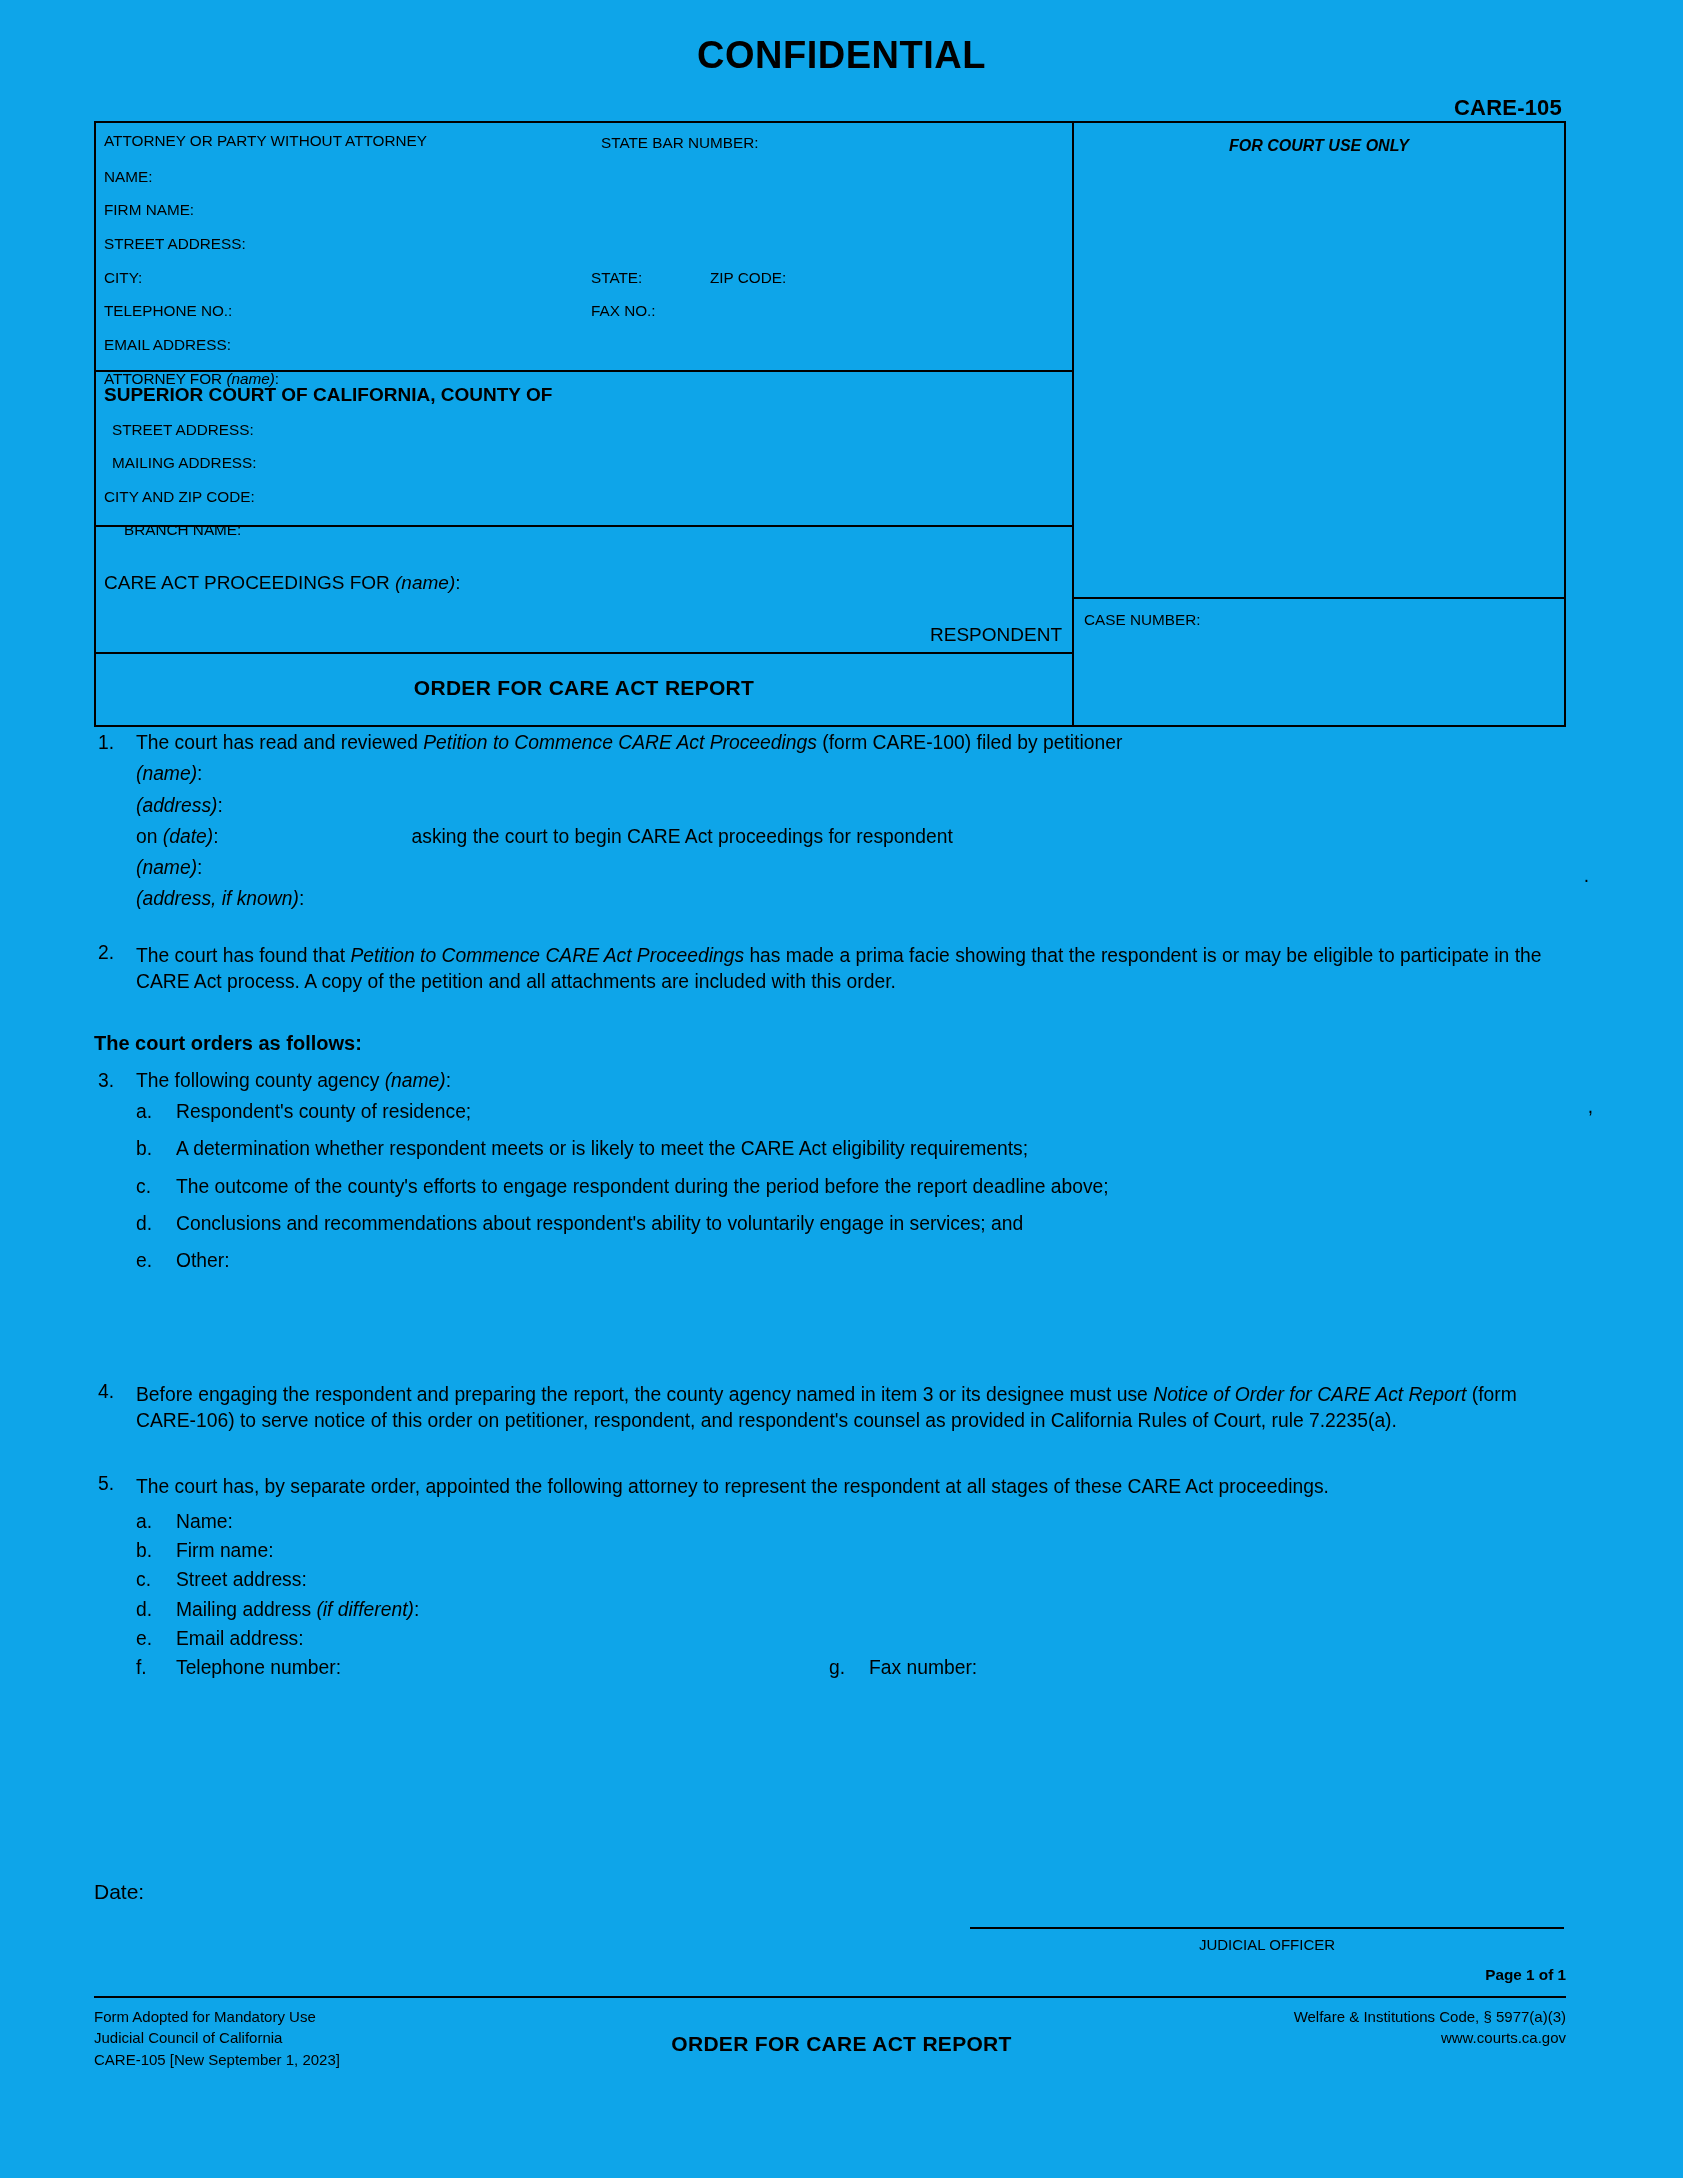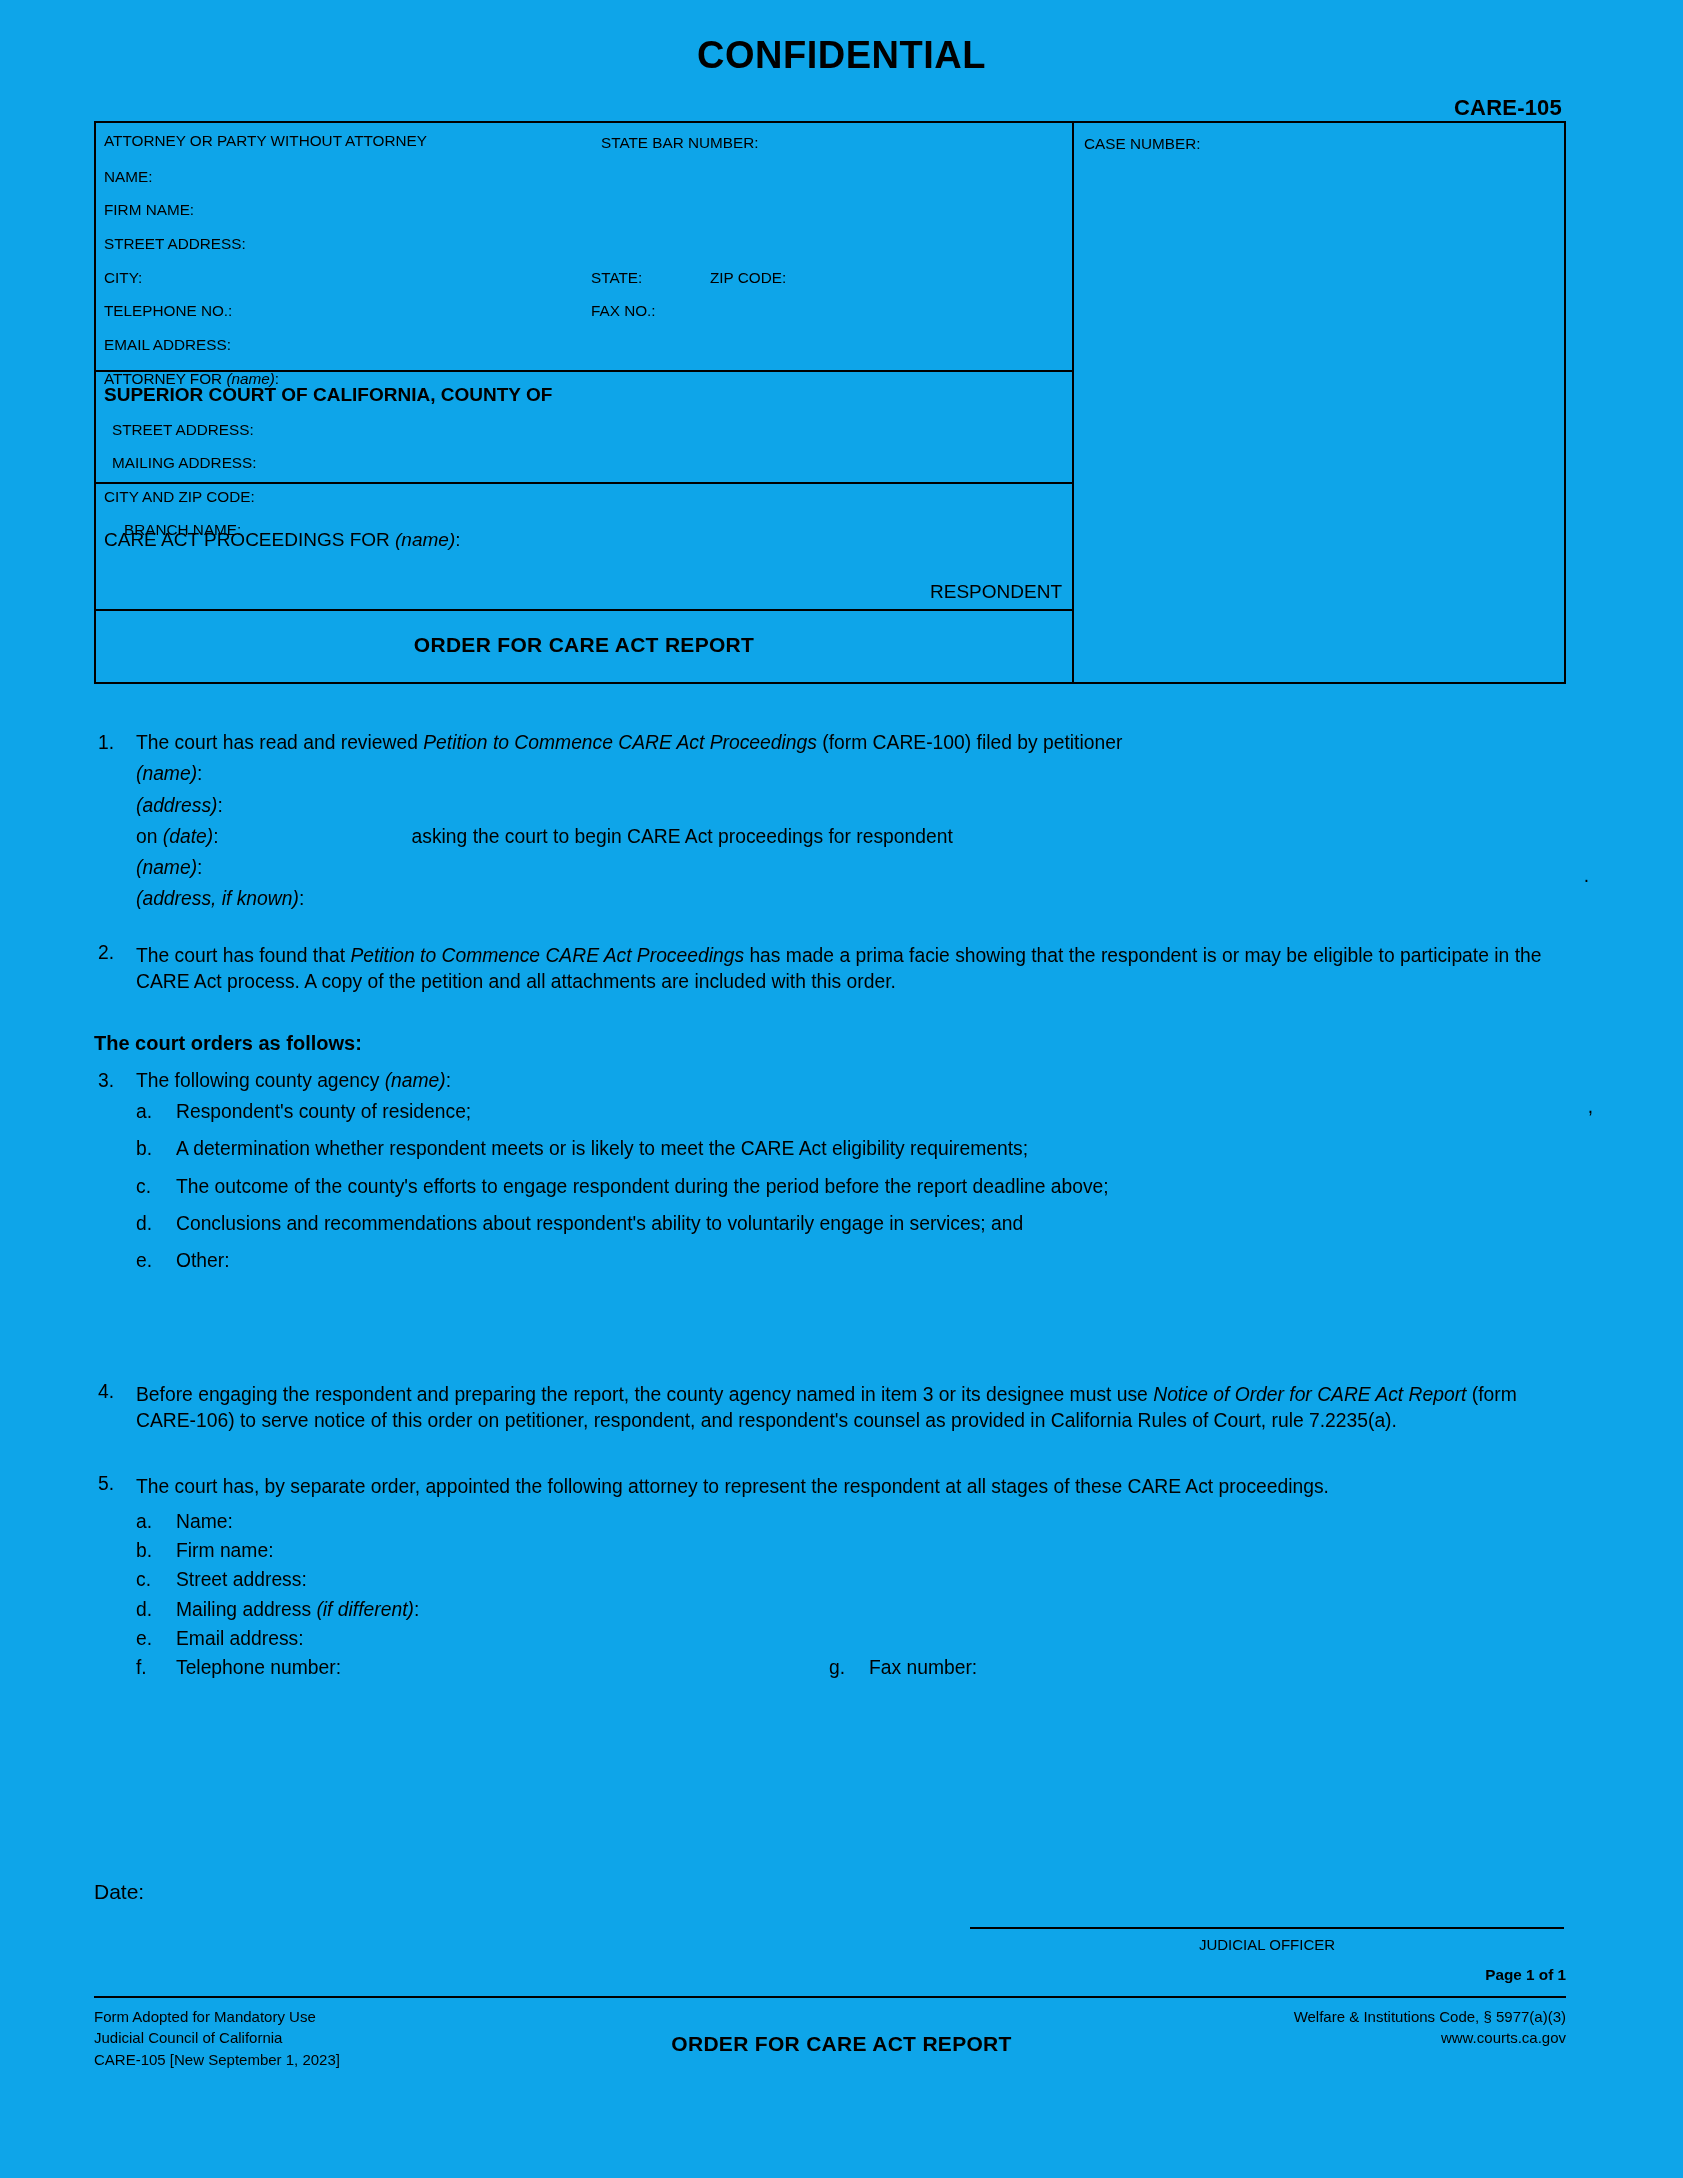--- a/index.html
+++ b/index.html
@@ -65,21 +65,21 @@
   .lbl {
     font-size: 15.3px;
     line-height: 1;
     white-space: nowrap;
   }
   .lbl i { font-style: italic; }
 
   .attyblock { padding: 10px 0 8px 8px; height: 249px; box-sizing: border-box; position: relative; }
   .attyblock .lbl { position: absolute; }
 
-  .courtblock { padding: 0; height: 112px; box-sizing: border-box; position: relative; }
+  .courtblock { padding: 0; height: 155px; box-sizing: border-box; position: relative; }
   .courtblock .lbl { position: absolute; }
   .courttitle {
     position: absolute;
     left: 8px;
     top: 12px;
     font-size: 19px;
     font-weight: bold;
     white-space: nowrap;
   }
 
@@ -269,20 +269,23 @@
           <span class="caretext"><span>CARE ACT PROCEEDINGS FOR </span><i>(name)</i><span>:</span></span>
           <span class="respondent">RESPONDENT</span>
         </div>
 
         <div class="titleblock">
           <div class="formtitle">ORDER FOR CARE ACT REPORT</div>
         </div>
       </div>
 
       <div class="capright">
+        <div style="height:476px; box-sizing:border-box; border-bottom:2px solid #000; position:relative;">
+          <div class="courtuse">FOR COURT USE ONLY</div>
+        </div>
         <div style="height:71px; box-sizing:border-box; position:relative;">
           <span class="casenum">CASE NUMBER:</span>
         </div>
       </div>
     </div>
   </div>
 
   <div class="body">
 
     <div class="item">

